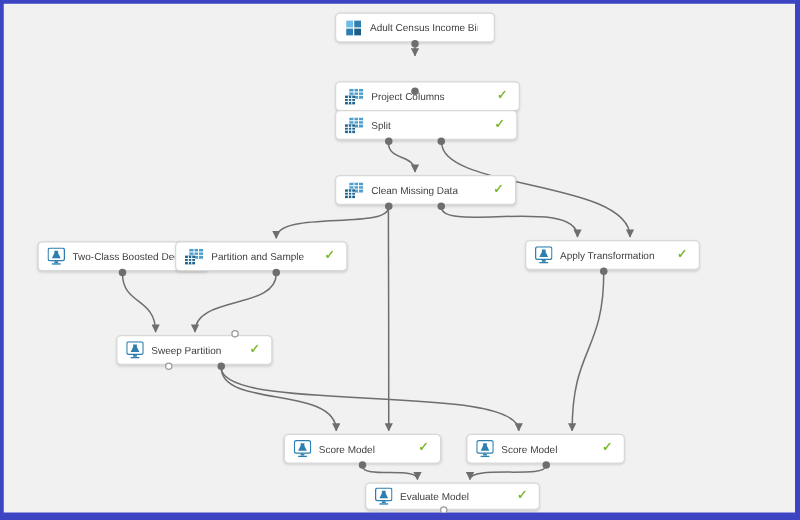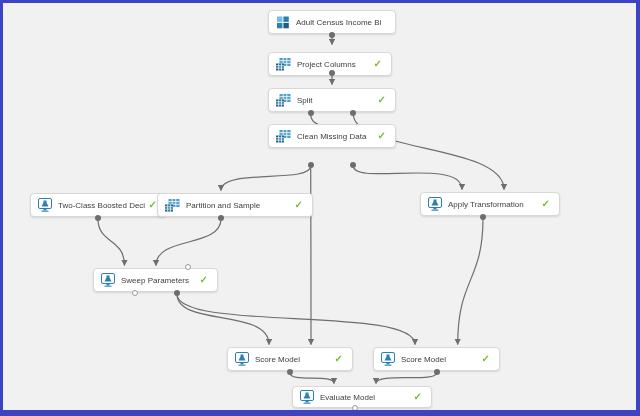--- a/index.html
+++ b/index.html
@@ -94,47 +94,47 @@
           <rect x="1" y="0.5" width="5.4" height="5.4" fill="#6fbde6"></rect>
           <rect x="7.4" y="0.5" width="5.4" height="5.4" fill="#2d7fb0"></rect>
           <rect x="1" y="6.9" width="5.4" height="5.4" fill="#2d7fb0"></rect>
           <rect x="7.4" y="6.9" width="5.4" height="5.4" fill="#1b5d88"></rect>
         </svg>
       </span>
       <span class="label">Adult Census Income Binary C...</span>
       <span class="check"></span>
     </div>
 
-    <div class="node" style="left:268px;top:52px;width:124px">
+    <div class="node" style="left:268px;top:65px;width:148px">
       <span class="icon">
         <svg width="15" height="13" viewBox="0 0 15 13">
           <rect x="3.5" y="0" width="11" height="8" fill="#4d9fce"></rect>
           <path d="M3.5,2.6 H14.5 M3.5,5.3 H14.5 M7.2,0 V8 M10.8,0 V8" stroke="#ffffff" stroke-width="0.8"></path>
           <rect x="0" y="5.5" width="8" height="7" fill="#1e6390"></rect>
           <path d="M0,7.8 H8 M0,10.1 H8 M2.7,5.5 V12.5 M5.4,5.5 V12.5" stroke="#ffffff" stroke-width="0.8"></path>
         </svg>
       </span>
       <span class="label">Project Columns</span>
       <span class="check">✓</span>
     </div>
 
-    <div class="node" style="left:268px;top:88px;width:128px">
+    <div class="node" style="left:268px;top:88px;width:146px">
       <span class="icon">
         <svg width="15" height="13" viewBox="0 0 15 13">
           <rect x="3.5" y="0" width="11" height="8" fill="#4d9fce"></rect>
           <path d="M3.5,2.6 H14.5 M3.5,5.3 H14.5 M7.2,0 V8 M10.8,0 V8" stroke="#ffffff" stroke-width="0.8"></path>
           <rect x="0" y="5.5" width="8" height="7" fill="#1e6390"></rect>
           <path d="M0,7.8 H8 M0,10.1 H8 M2.7,5.5 V12.5 M5.4,5.5 V12.5" stroke="#ffffff" stroke-width="0.8"></path>
         </svg>
       </span>
       <span class="label">Split</span>
       <span class="check">✓</span>
     </div>
 
-    <div class="node" style="left:268px;top:124px;width:128px">
+    <div class="node" style="left:268px;top:140px;width:145px">
       <span class="icon">
         <svg width="15" height="13" viewBox="0 0 15 13">
           <rect x="3.5" y="0" width="11" height="8" fill="#4d9fce"></rect>
           <path d="M3.5,2.6 H14.5 M3.5,5.3 H14.5 M7.2,0 V8 M10.8,0 V8" stroke="#ffffff" stroke-width="0.8"></path>
           <rect x="0" y="5.5" width="8" height="7" fill="#1e6390"></rect>
           <path d="M0,7.8 H8 M0,10.1 H8 M2.7,5.5 V12.5 M5.4,5.5 V12.5" stroke="#ffffff" stroke-width="0.8"></path>
         </svg>
       </span>
       <span class="label">Clean Missing Data</span>
       <span class="check">✓</span>
@@ -146,21 +146,21 @@
           <rect x="0.5" y="0.5" width="13" height="10" rx="1.5" fill="#ffffff" stroke="#2d7fb0"></rect>
           <path d="M5.5,2.5 h3 v2 l2,4 h-7 l2,-4 z" fill="#2d7fb0"></path>
           <rect x="5.5" y="11" width="3" height="1.4" fill="#2d7fb0"></rect>
           <rect x="3.5" y="12.6" width="7" height="1.1" fill="#2d7fb0"></rect>
         </svg>
       </span>
       <span class="label">Two-Class Boosted Decision T...</span>
       <span class="check">✓</span>
     </div>
 
-    <div class="node" style="left:157px;top:193px;width:156px">
+    <div class="node" style="left:140px;top:193px;width:138px">
       <span class="icon">
         <svg width="15" height="13" viewBox="0 0 15 13">
           <rect x="3.5" y="0" width="11" height="8" fill="#4d9fce"></rect>
           <path d="M3.5,2.6 H14.5 M3.5,5.3 H14.5 M7.2,0 V8 M10.8,0 V8" stroke="#ffffff" stroke-width="0.8"></path>
           <rect x="0" y="5.5" width="8" height="7" fill="#1e6390"></rect>
           <path d="M0,7.8 H8 M0,10.1 H8 M2.7,5.5 V12.5 M5.4,5.5 V12.5" stroke="#ffffff" stroke-width="0.8"></path>
         </svg>
       </span>
       <span class="label">Partition and Sample</span>
       <span class="check">✓</span>
@@ -181,21 +181,21 @@
 
     <div class="node" style="left:93px;top:268px;width:125px">
       <span class="icon">
         <svg width="14" height="14" viewBox="0 0 14 14">
           <rect x="0.5" y="0.5" width="13" height="10" rx="1.5" fill="#ffffff" stroke="#2d7fb0"></rect>
           <path d="M5.5,2.5 h3 v2 l2,4 h-7 l2,-4 z" fill="#2d7fb0"></path>
           <rect x="5.5" y="11" width="3" height="1.4" fill="#2d7fb0"></rect>
           <rect x="3.5" y="12.6" width="7" height="1.1" fill="#2d7fb0"></rect>
         </svg>
       </span>
-      <span class="label">Sweep Parameters</span>
+      <span class="label">Sweep Partition</span>
       <span class="check">✓</span>
     </div>
 
     <div class="node" style="left:227px;top:347px;width:126px">
       <span class="icon">
         <svg width="14" height="14" viewBox="0 0 14 14">
           <rect x="0.5" y="0.5" width="13" height="10" rx="1.5" fill="#ffffff" stroke="#2d7fb0"></rect>
           <path d="M5.5,2.5 h3 v2 l2,4 h-7 l2,-4 z" fill="#2d7fb0"></path>
           <rect x="5.5" y="11" width="3" height="1.4" fill="#2d7fb0"></rect>
           <rect x="3.5" y="12.6" width="7" height="1.1" fill="#2d7fb0"></rect>

